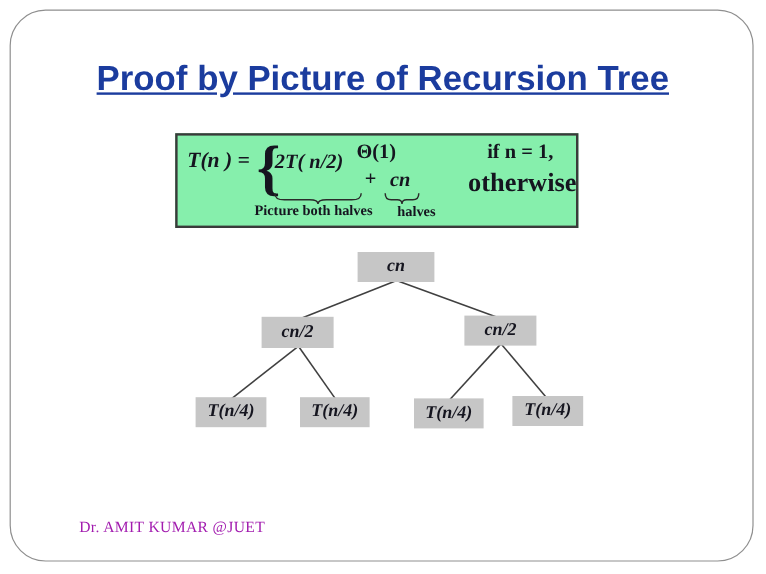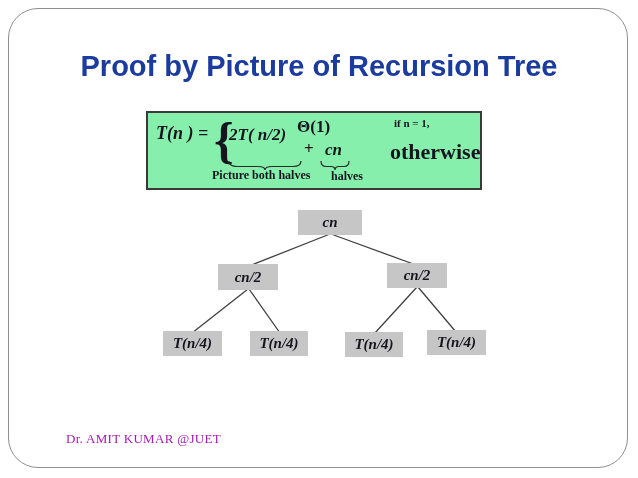--- a/index.html
+++ b/index.html
@@ -8,38 +8,38 @@
     background:#ffffff;font-family:"Liberation Sans",sans-serif;
   }
   .slide-frame{
     position:absolute;left:8px;top:8px;width:620px;height:460px;
     border:1.5px solid #8f8f8f;border-radius:30px;background:#ffffff;
     box-sizing:border-box;
   }
   .slide-title{
     position:absolute;left:0;top:50px;width:638px;margin:0;
     text-align:center;font-size:29px;font-weight:bold;
-    color:#1b3c9e;letter-spacing:0px;
+    color:#1b3c9e;letter-spacing:0px;text-decoration:underline;
   }
   
   .formula-box{
     position:absolute;left:146px;top:111px;width:336px;height:79px;
     background:#86efac;border:2px solid #3a3a3a;box-sizing:border-box;
   }
   .formula-box .f{
     position:absolute;font-family:"Liberation Serif",serif;
     font-weight:bold;color:#15151f;white-space:nowrap;
   }
   .f-lhs{left:8px;top:10px;font-size:18px;font-style:italic;}
   .f-brace{
     left:66px;top:-2px;font-size:50px;line-height:56px;font-weight:normal;
     transform:scaleY(1.02);transform-origin:top left;
   }
   .f-theta{left:101px;top:4px;font-size:17px;margin-left:48px;}
-  .f-if{left:246px;top:4px;font-size:11px;}
+  .f-if{left:258px;top:4px;font-size:17px;}
   .f-term1{left:81px;top:12px;font-size:17px;font-style:italic;}
   .f-plus{left:156px;top:26px;font-size:17px;}
   .f-term2{left:177px;top:27px;font-size:17px;font-style:italic;}
   .f-otherwise{left:242px;top:26px;font-size:22px;}
   .f-label1{left:64px;top:55px;font-size:12px;}
   .f-label2{left:183px;top:56px;font-size:12px;}
   .underbrace{position:absolute;}
   
   .tree-edges{position:absolute;left:0;top:0;width:638px;height:478px;z-index:1;}
   .node{

